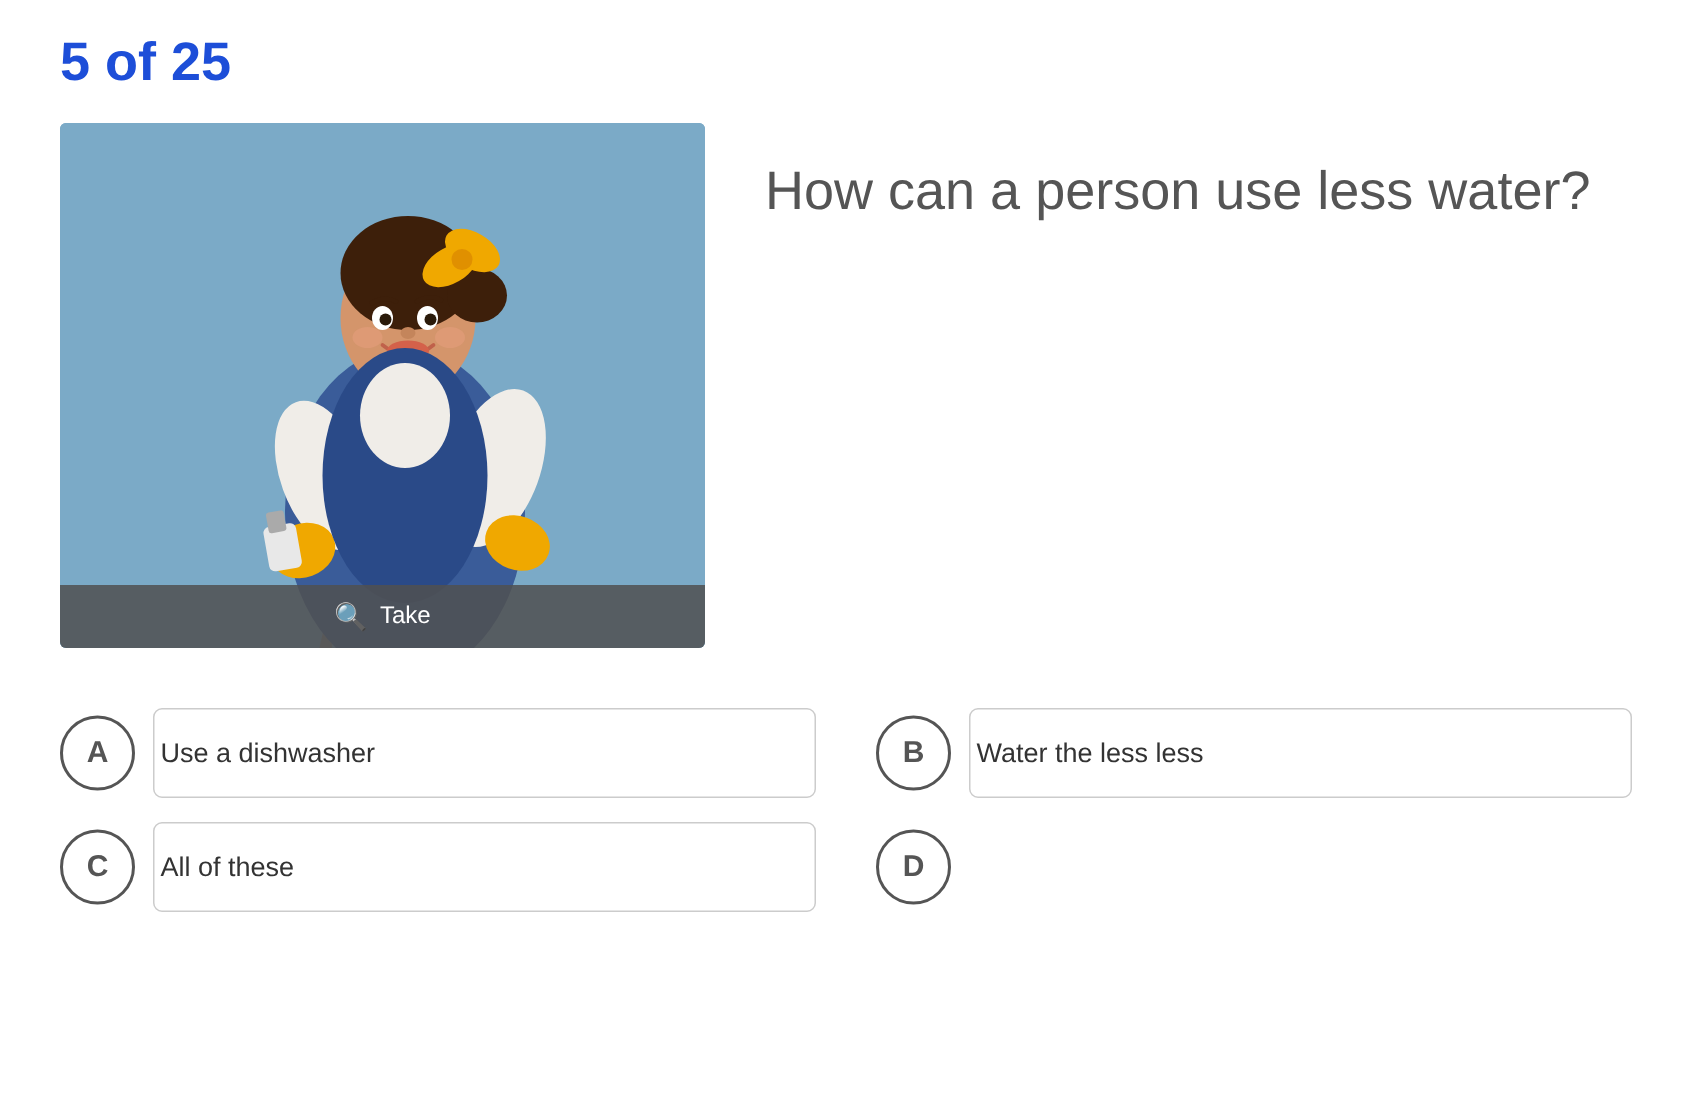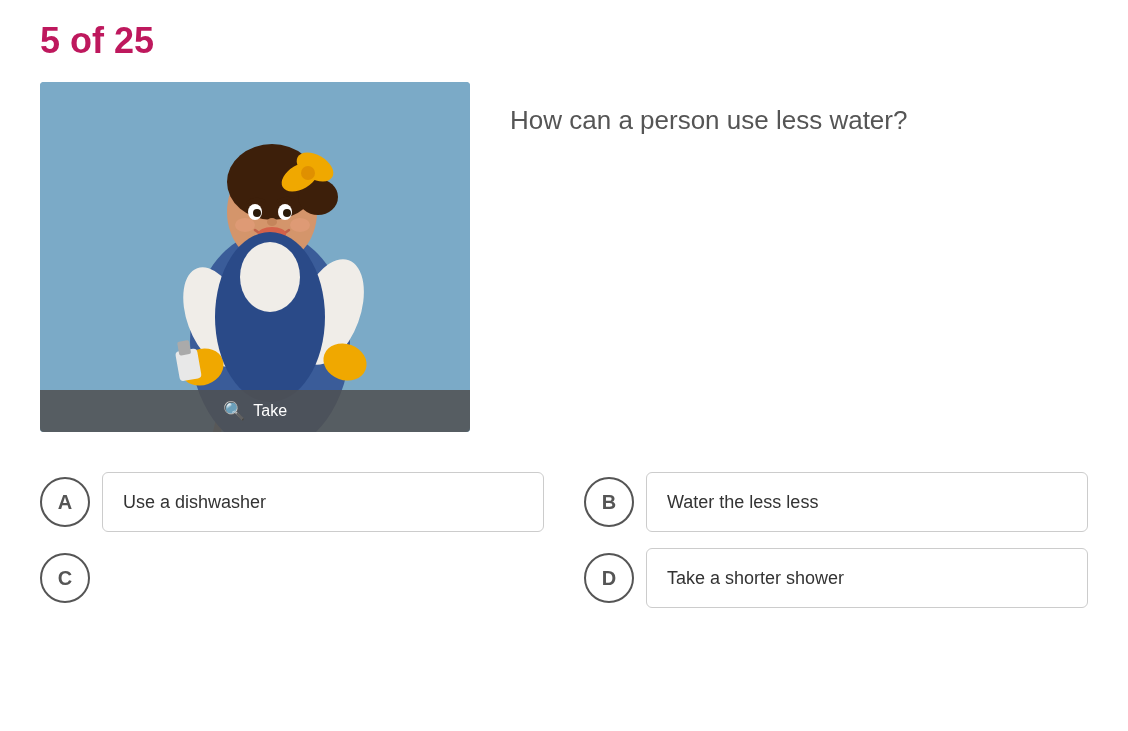--- a/index.html
+++ b/index.html
@@ -17,21 +17,21 @@
       overflow-x: hidden;
     }
 
     .page-container {
       padding: 20px 40px 40px 40px;
     }
 
     .question-counter {
       font-size: 36px;
       font-weight: 600;
-      color: #be185d;
+      color: #1d4ed8;
       margin-bottom: 20px;
     }
 
     .content-area {
       display: flex;
       flex-direction: row;
       align-items: flex-start;
       gap: 40px;
       margin-bottom: 40px;
     }
@@ -73,21 +73,21 @@
       font-size: 16px;
       cursor: pointer;
       border-radius: 0 0 4px 4px;
     }
 
     .zoom-icon {
       font-size: 18px;
     }
 
     .question-text {
-      font-size: 26px;
+      font-size: 36px;
       color: #555;
       font-weight: 400;
       flex: 1;
       padding-top: 20px;
       line-height: 1.4;
     }
 
     .answers-grid {
       display: grid;
       grid-template-columns: 1fr 1fr;
@@ -114,21 +114,21 @@
       font-weight: 600;
       color: #555;
       flex-shrink: 0;
       background: white;
     }
 
     .option-text-box {
       flex: 1;
       border: 1.5px solid #ccc;
       border-radius: 6px;
-      padding: 16px 20px;
+      padding: 16px 4px;
       font-size: 18px;
       color: #333;
       background: white;
       min-height: 60px;
       display: flex;
       align-items: center;
     }
   </style>
 </head>
 <body>
@@ -218,21 +218,21 @@
       <div class="option-text-box">Use a dishwasher</div>
     </div>
 
     <div class="answer-option">
       <div class="option-circle">B</div>
       <div class="option-text-box">Water the less less</div>
     </div>
 
     <div class="answer-option">
       <div class="option-circle">C</div>
+      <div class="option-text-box">All of these</div>
     </div>
 
     <div class="answer-option">
       <div class="option-circle">D</div>
-      <div class="option-text-box">Take a shorter shower</div>
     </div>
   </div>
 
 </div>
 
 </body></html>

